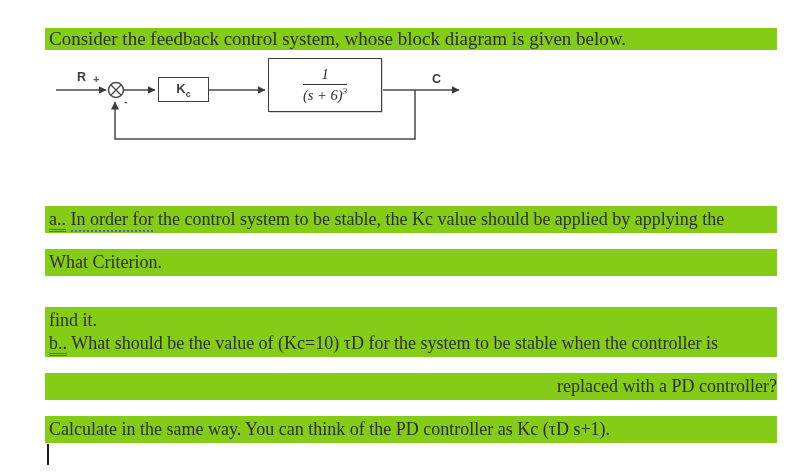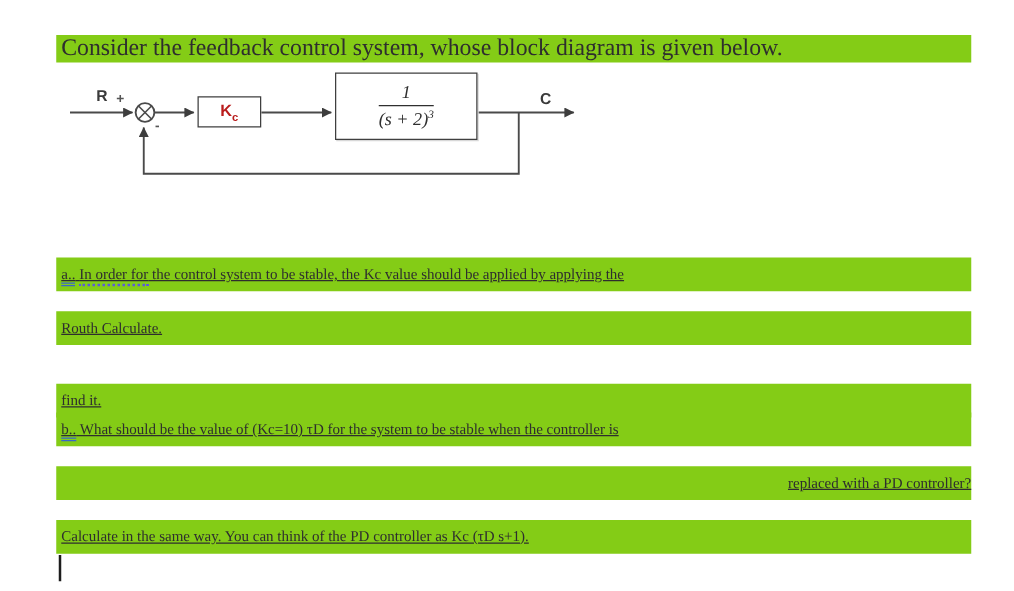--- a/index.html
+++ b/index.html
@@ -3,37 +3,37 @@
 <meta charset="utf-8">
 <style>
   html,body{margin:0;padding:0;background:#ffffff;}
   body{width:811px;height:473px;position:relative;overflow:hidden;
        font-family:"Liberation Serif",serif;color:#2e2e2e;}
 
   
   .band{position:absolute;left:45px;width:732px;background:#84cc16;
         white-space:nowrap;padding-left:4px;box-sizing:border-box;}
   .title-band{top:28px;height:22px;line-height:22px;font-size:19px;}
-  .text-line{height:27px;line-height:27px;font-size:12px;text-decoration:underline;}
+  .text-line{height:27px;line-height:27px;font-size:18px;}
 
   .u-double{border-bottom:3px double #3a66c9;padding-bottom:0px;}
   .u-dotted{border-bottom:2px dotted #5b5bd8;padding-bottom:1px;}
 
   
   .diagram{position:absolute;left:40px;top:52px;width:450px;height:100px;}
   .diagram svg{position:absolute;left:0;top:0;}
   .dlabel{position:absolute;font-family:"Liberation Sans",sans-serif;
           font-weight:bold;color:#3a3a3a;font-size:12.5px;line-height:1;}
   .sign{position:absolute;font-family:"Liberation Sans",sans-serif;
         color:#555;font-size:11px;font-weight:bold;line-height:1;}
   .blk{position:absolute;border:1.6px solid #3f3f3f;background:#fff;
        display:flex;align-items:center;justify-content:center;box-sizing:border-box;}
   .kc-block{left:118px;top:25px;width:51px;height:25px;}
   .kc-block .lbl{font-family:"Liberation Sans",sans-serif;font-weight:bold;
-                 font-size:13px;color:#b91c1c;}
+                 font-size:13px;color:#404040;}
   .kc-block sub{font-size:9px;}
   .tf-block{left:228px;top:6px;width:114px;height:54px;box-shadow:1px 1px 0 #d8d8d8;}
   .tf-frac{font-size:14.5px;font-style:italic;color:#2f2f2f;text-align:center;line-height:1.15;}
   .tf-num{display:block;border-bottom:1.2px solid #2f2f2f;padding:0 14px 1px 14px;}
   .tf-den{display:block;padding-top:1px;}
   .tf-den sup{font-size:9px;font-style:italic;}
 
   
   .caret{position:absolute;left:47px;top:444px;width:2px;height:21px;background:#1c1c1c;}
 </style>
@@ -75,33 +75,33 @@
     <span class="sign" style="left:53px;top:22px;">+</span>
     <span class="sign" style="left:84px;top:44px;">-</span>
 
     <div class="blk kc-block">
       <span class="lbl"><span>K</span><sub>c</sub></span>
     </div>
 
     <div class="blk tf-block">
       <span class="tf-frac">
         <span class="tf-num">1</span>
-        <span class="tf-den"><span>(s + 2)</span><sup>3</sup></span>
+        <span class="tf-den"><span>(s + 6)</span><sup>3</sup></span>
       </span>
     </div>
 
     <span class="dlabel" style="left:392px;top:21px;">C</span>
   </div>
 
   <div class="band text-line" style="top:206px;">
     <span class="u-double">a..</span><span> </span><span class="u-dotted">In order for</span><span style="white-space:pre;"> the control system to be stable, the Kc value should be applied by applying the</span>
   </div>
 
   <div class="band text-line" style="top:249px;">
-    <span>Routh Calculate.</span>
+    <span>What Criterion.</span>
   </div>
 
   <div class="band text-line" style="top:287px;margin-top:20px;">
     <span>find it.</span>
   </div>
 
   <div class="band text-line" style="top:330px;">
     <span class="u-double">b..</span><span style="white-space:pre;"> What should be the value of (Kc=10) τD for the system to be stable when the controller is</span>
   </div>
 

